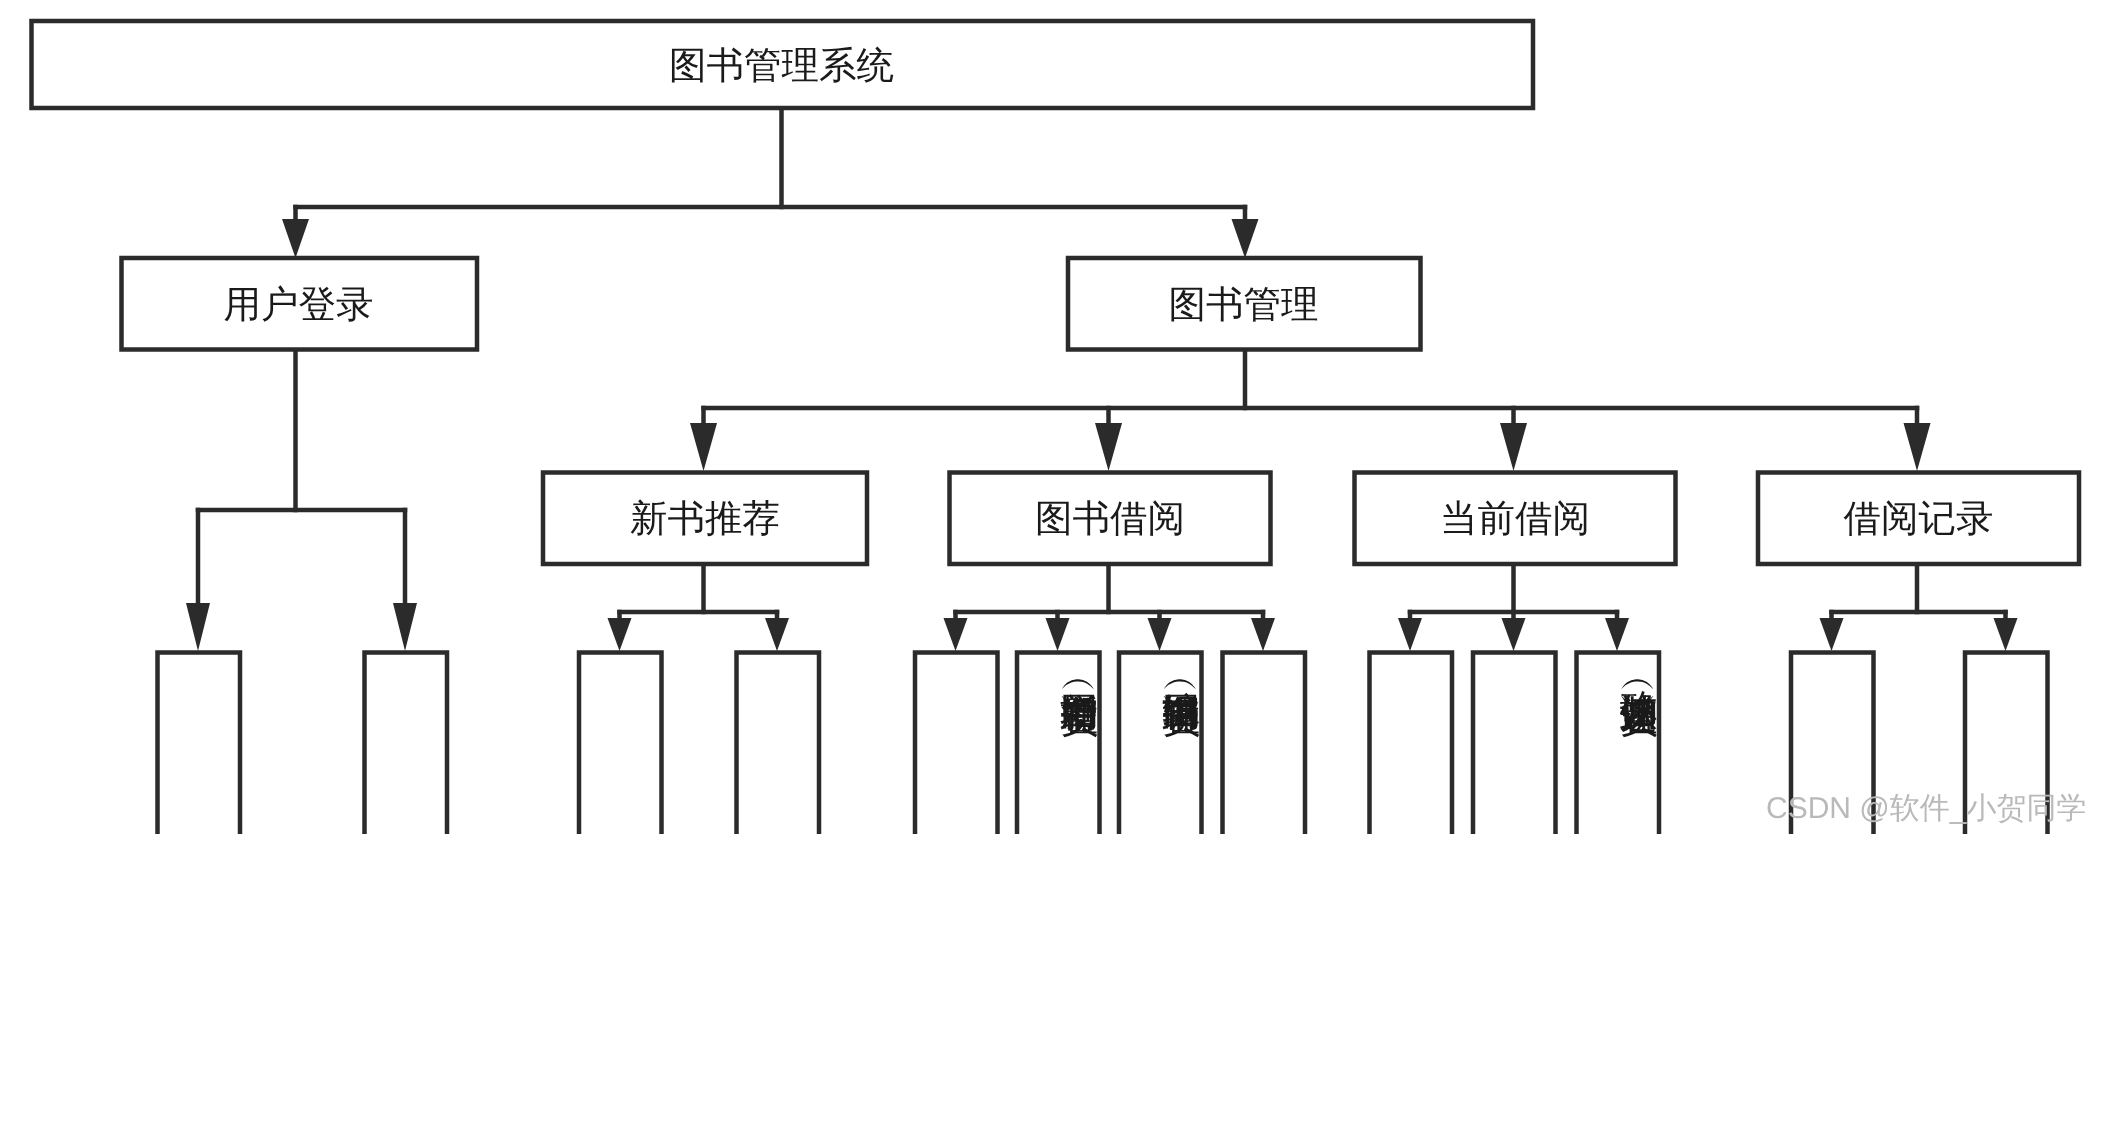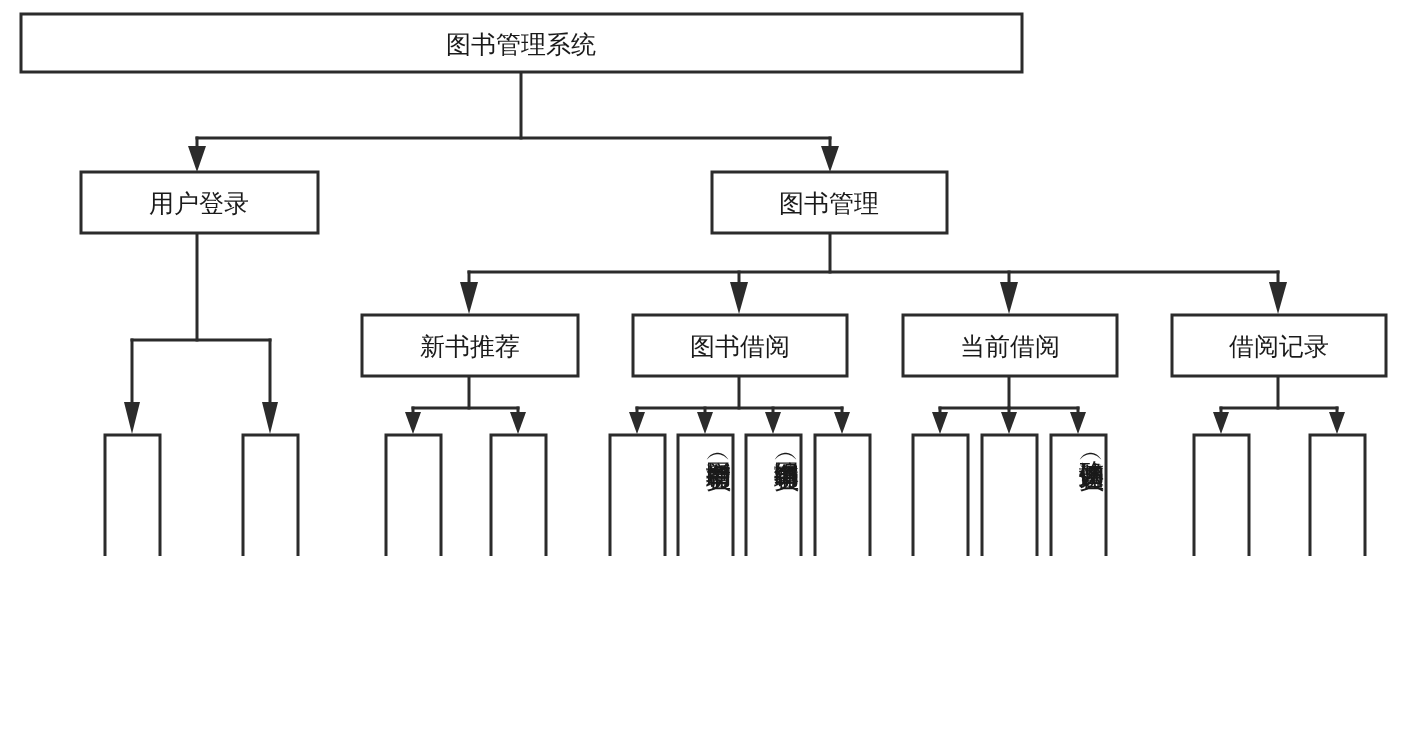--- a/index.html
+++ b/index.html
@@ -224,14 +224,15 @@
   <div class="node-label-v align-top" style="left:746px; top:435px; width:55px; height:298px;">编辑图书（管理员）</div>
   <div class="node-label-v" style="left:815px; top:435px; width:55px; height:298px;">借阅图书</div>
 
   <div class="node-label-v" style="left:913px; top:435px; width:55px; height:298px;">查询图书</div>
   <div class="node-label-v" style="left:982px; top:435px; width:55px; height:298px;">归还图书</div>
   <div class="node-label-v align-top" style="left:1051px; top:435px; width:55px; height:298px;">确认归还（管理员）</div>
 
   <div class="node-label-v" style="left:1194px; top:435px; width:55px; height:298px;">新增借阅记录</div>
   <div class="node-label-v" style="left:1310px; top:435px; width:55px; height:298px;">查询借阅记录</div>
 
+  <div class="watermark">CSDN @软件_小贺同学</div>
 
 </div>
 
 </body></html>

